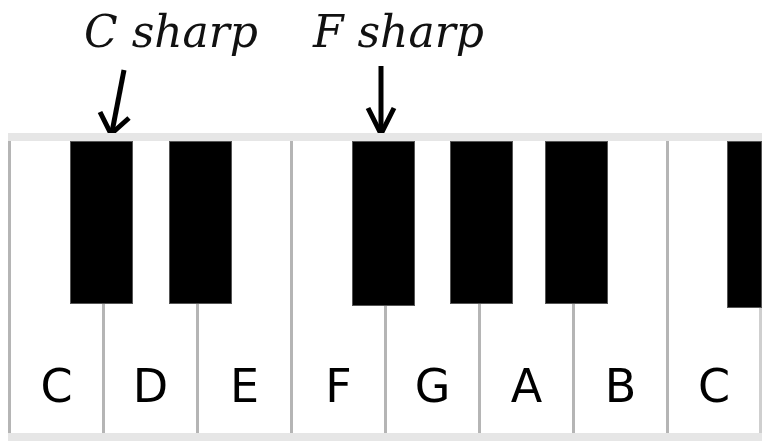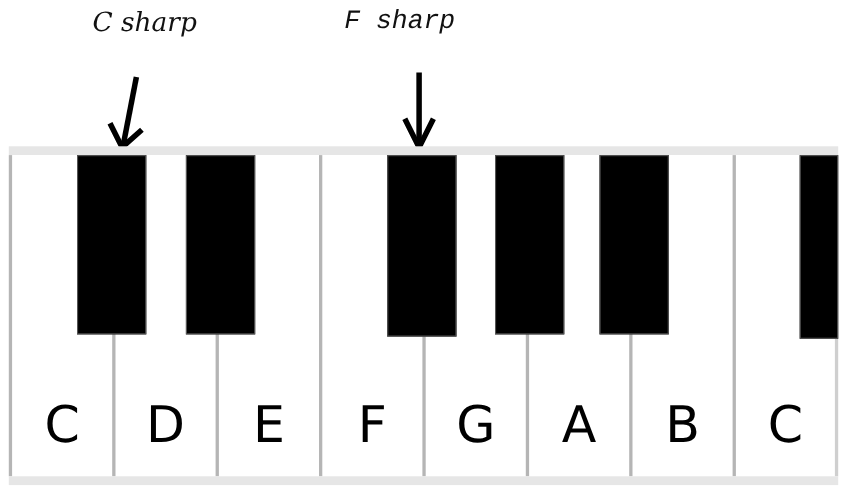--- a/index.html
+++ b/index.html
@@ -1,20 +1,20 @@
 <!DOCTYPE html>
 <html><head>
 <meta charset="utf-8">
 <style>
   html, body { margin: 0; padding: 0; background: #ffffff; }
   body { width: 768px; height: 446px; position: relative; overflow: hidden; }
   .label {
     position: absolute; top: 6px;
     font-family: "DejaVu Serif", "Liberation Serif", serif;
-    font-style: italic; font-size: 24px; color: #111; white-space: nowrap;
+    font-style: italic; font-size: 44px; color: #111; white-space: nowrap;
   }
   .arrow { position: absolute; }
   .keyboard {
     position: absolute; left: 8px; top: 133px; width: 754px; height: 308px;
   }
   .bar-top { position: absolute; left: 0; top: 0; width: 754px; height: 8px; background: #e6e6e6; }
   .bar-bottom { position: absolute; left: 0; top: 300px; width: 754px; height: 8px; background: #e6e6e6; }
   .white-key {
     position: absolute; top: 8px; height: 292px; background: #fff;
     border-left: 3px solid #b5b5b5; box-sizing: border-box;
@@ -27,21 +27,21 @@
   .black-key {
     position: absolute; top: 8px; background: #000;
     border: 1px solid #555; box-sizing: border-box;
   }
   .right-edge { position: absolute; left: 751px; top: 8px; width: 3px; height: 292px; background: #cfcfcf; }
 </style>
 </head>
 <body>
 
 <div class="label" style="left:84px;">C sharp</div>
-<div class="label" style="left:313px;font-family:Liberation Mono, monospace;">F sharp</div>
+<div class="label" style="left:313px;">F sharp</div>
 
 <svg class="arrow" style="left:95px;top:66px;" width="40" height="74" viewBox="0 0 40 74">
   <line x1="29" y1="4" x2="17" y2="66" stroke="#000" stroke-width="5"></line>
   <polyline points="5,46 16,68 34,52" fill="none" stroke="#000" stroke-width="5" stroke-linejoin="miter"></polyline>
 </svg>
 <svg class="arrow" style="left:364px;top:64px;" width="34" height="76" viewBox="0 0 34 76">
   <line x1="17" y1="2" x2="17" y2="70" stroke="#000" stroke-width="5"></line>
   <polyline points="4,44 17,70 30,44" fill="none" stroke="#000" stroke-width="5"></polyline>
 </svg>
 

